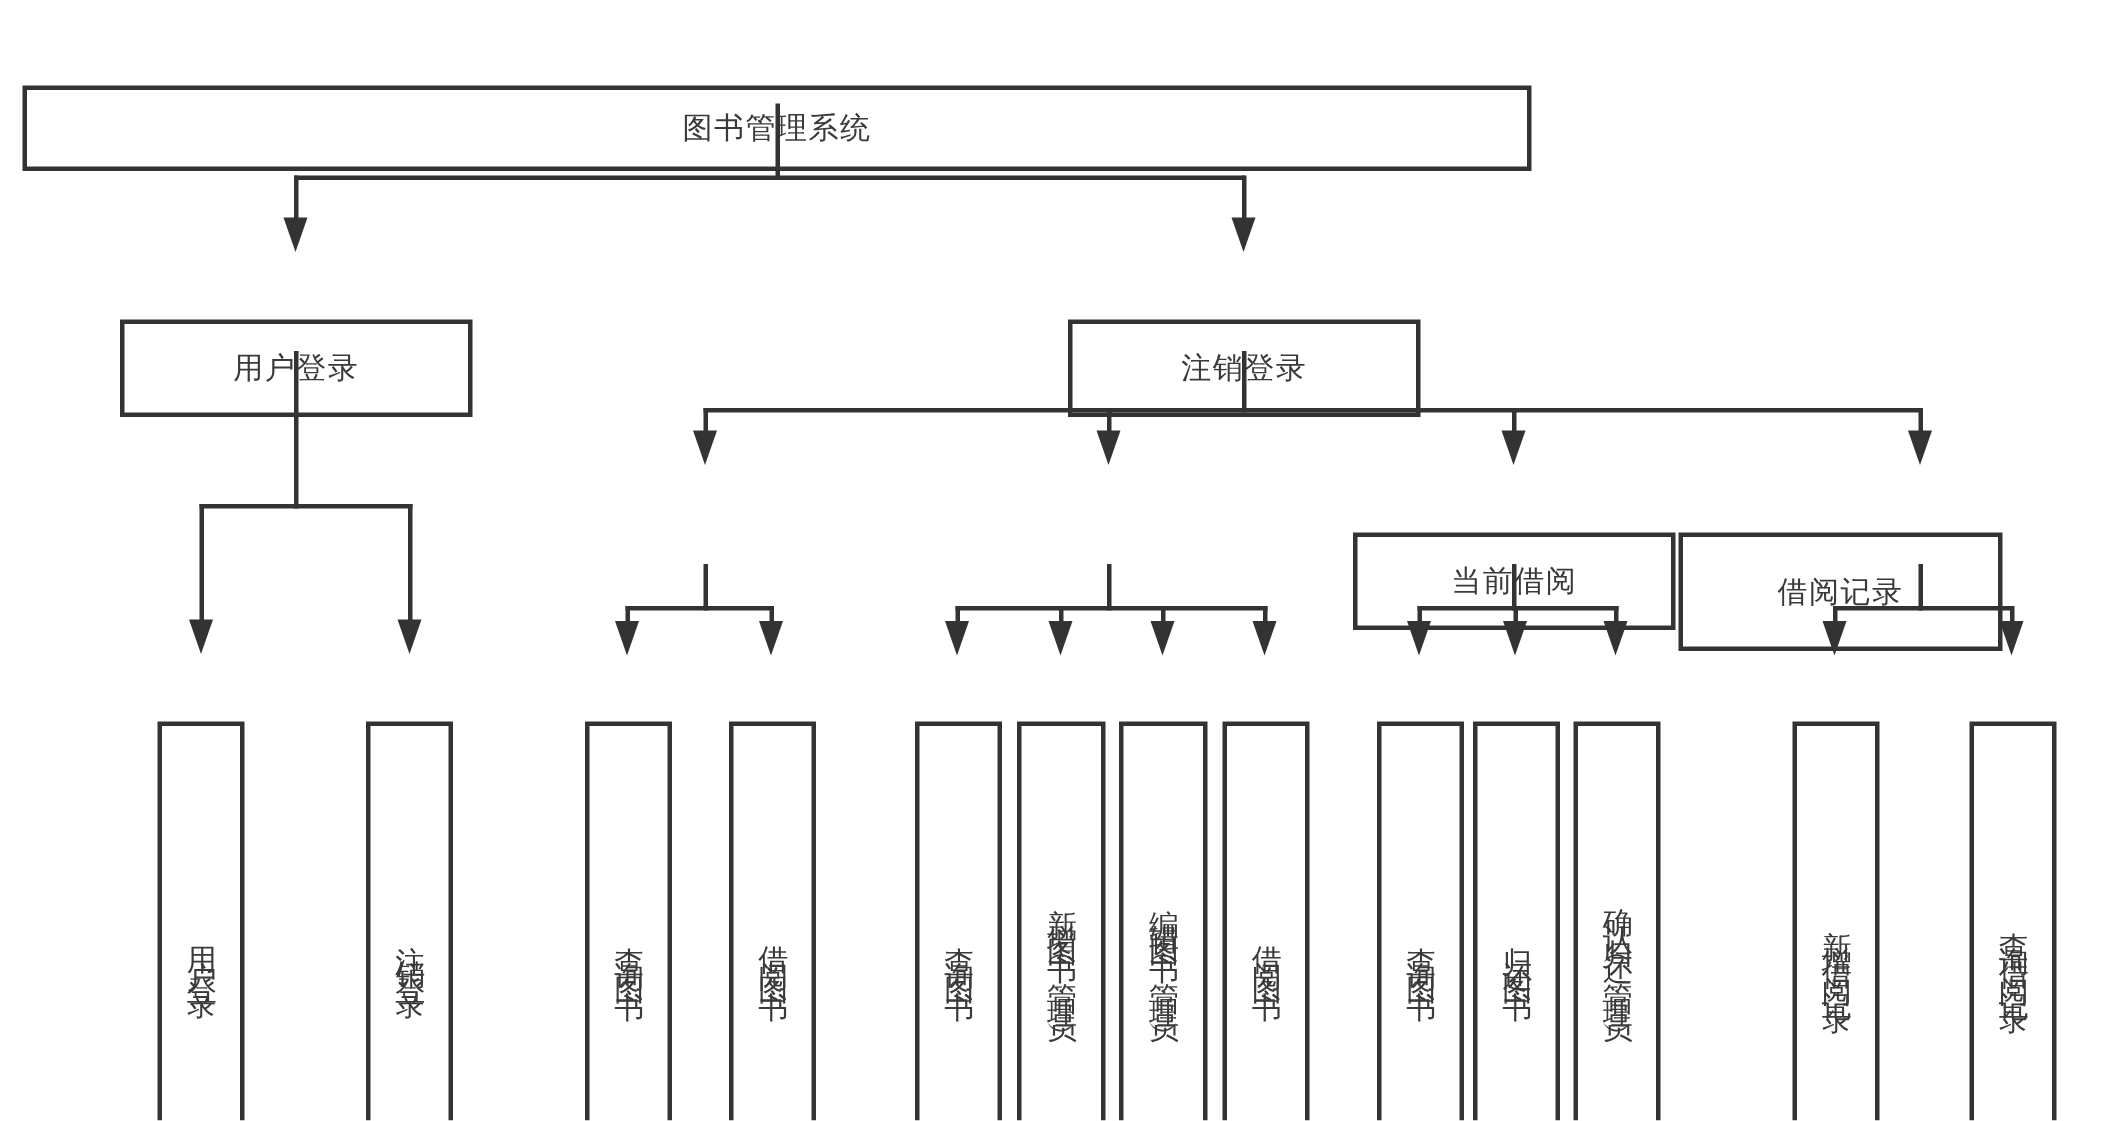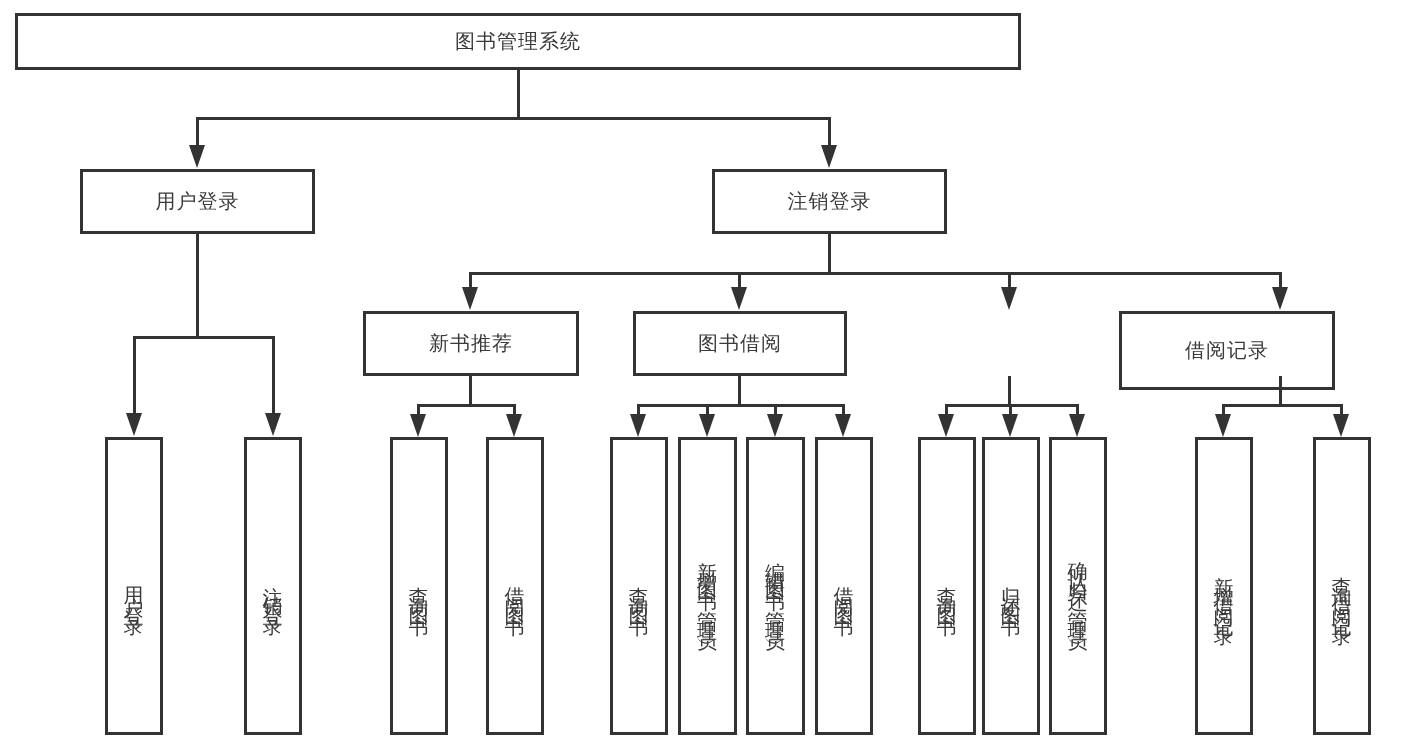--- a/index.html
+++ b/index.html
@@ -21,20 +21,21 @@
   .box {
     position: absolute;
     border: 3px solid var(--line);
     background: var(--background);
     display: flex;
     align-items: center;
     justify-content: center;
     color: var(--text);
     font-size: 20px;
     letter-spacing: 1px;
+    margin-top: 44px;
   }
   .leaf {
     top: 437px;
     height: 298px;
   }
   .vtext {
     writing-mode: vertical-rl;
     text-orientation: mixed;
     letter-spacing: 10px;
     font-size: 20px;
@@ -103,25 +104,22 @@
   <div class="hline" style="left:469px; top:272px; width:813px;"></div>
   <div class="vline" style="left:469px; top:272px; height:18px;"></div>
   <div class="arrow" style="left:462px; top:287px;"></div>
   <div class="vline" style="left:738px; top:272px; height:18px;"></div>
   <div class="arrow" style="left:731px; top:287px;"></div>
   <div class="vline" style="left:1008px; top:272px; height:18px;"></div>
   <div class="arrow" style="left:1001px; top:287px;"></div>
   <div class="vline" style="left:1279px; top:272px; height:18px;"></div>
   <div class="arrow" style="left:1272px; top:287px;"></div>
 
-  <div class="box" style="left:363px; top:311px; width:216px; height:65px;">
-    <span>新书推荐</span>
-  </div>
-  <div class="box" style="left:633px; top:311px; width:214px; height:65px;">
-    <span>图书借阅</span>
+  <div class="box" style="left:902px; top:311px; width:215px; height:65px;">
+    <span>当前借阅</span>
   </div>
   <div class="box" style="left:1119px; top:311px; width:216px; height:79px;">
     <span>借阅记录</span>
   </div>
 
   <div class="vline" style="left:469px; top:376px; height:31px;"></div>
   <div class="hline" style="left:417px; top:404px; width:99px;"></div>
   <div class="vline" style="left:417px; top:404px; height:12px;"></div>
   <div class="arrow" style="left:410px; top:414px;"></div>
   <div class="vline" style="left:513px; top:404px; height:12px;"></div>

